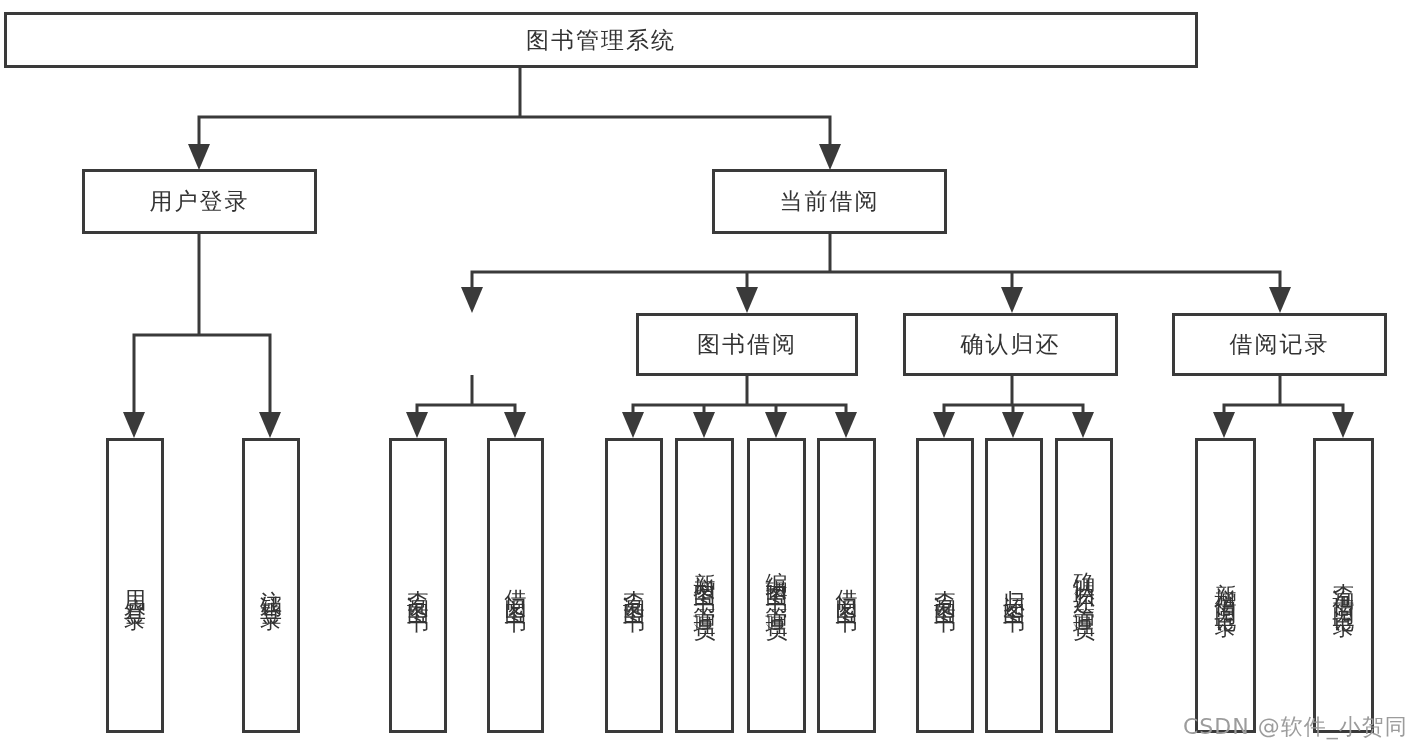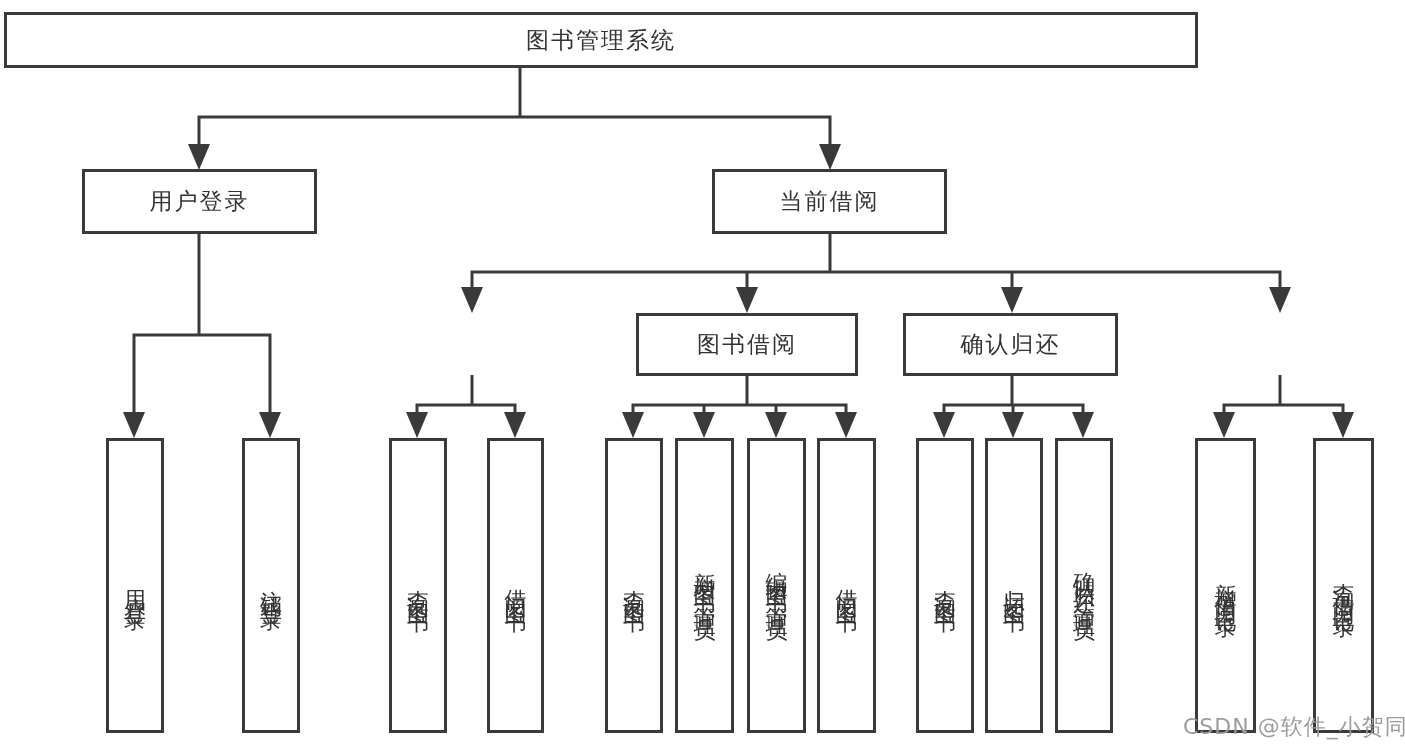--- a/index.html
+++ b/index.html
@@ -105,20 +105,21 @@
     </g>
   </svg>
 
   <div class="node h root" style="left:4px; top:12px; width:1194px; height:56px;">图书管理系统</div>
 
   <div class="node h" style="left:82px; top:169px; width:235px; height:65px;">用户登录</div>
   <div class="node h" style="left:712px; top:169px; width:235px; height:65px;">当前借阅</div>
 
   <div class="node h" style="left:636px; top:313px; width:222px; height:63px;">图书借阅</div>
   <div class="node h" style="left:903px; top:313px; width:215px; height:63px;">确认归还</div>
+  <div class="node h" style="left:1172px; top:313px; width:215px; height:63px;">借阅记录</div>
 
   <div class="node v" style="left:106px; top:438px; width:58px; height:295px;">
     <span class="vtext">用户登录</span>
   </div>
   <div class="node v" style="left:242px; top:438px; width:58px; height:295px;">
     <span class="vtext">注销登录</span>
   </div>
 
   <div class="node v" style="left:389px; top:438px; width:58px; height:295px;">
     <span class="vtext">查询图书</span>

